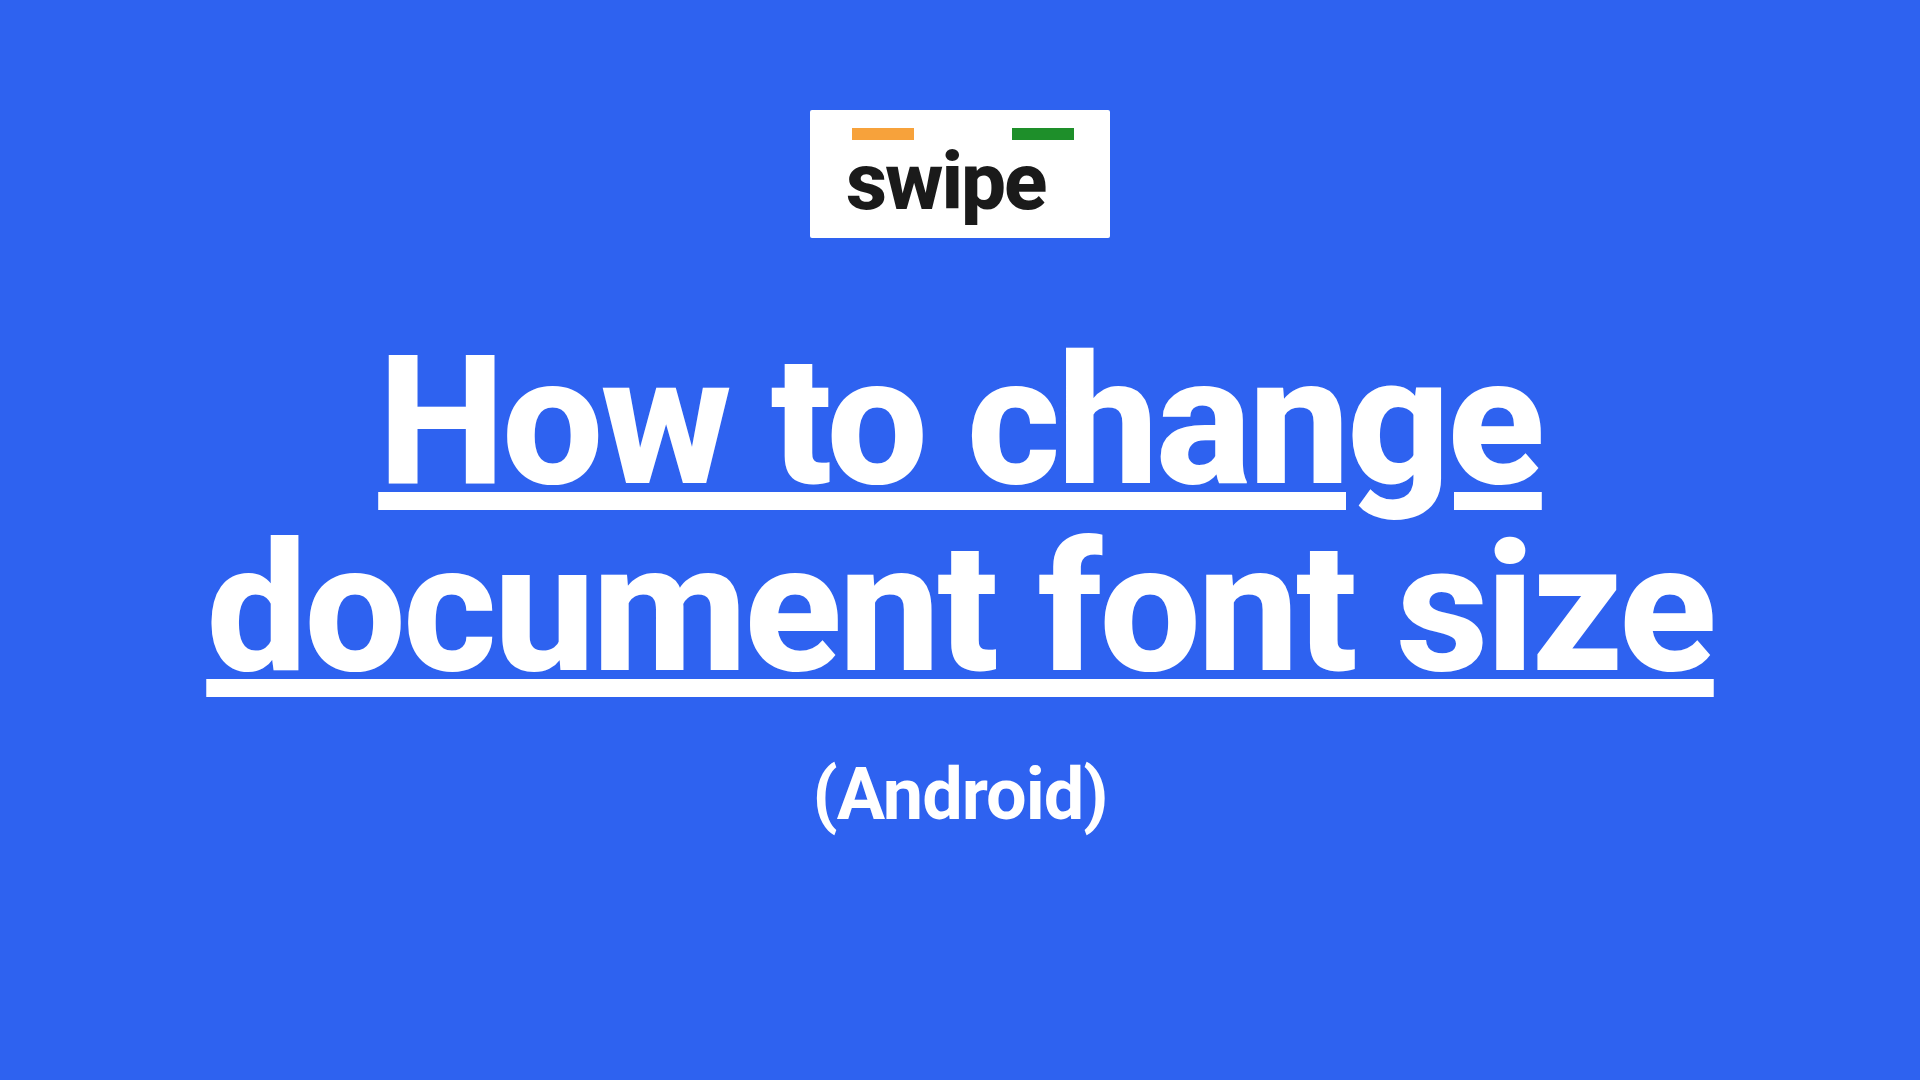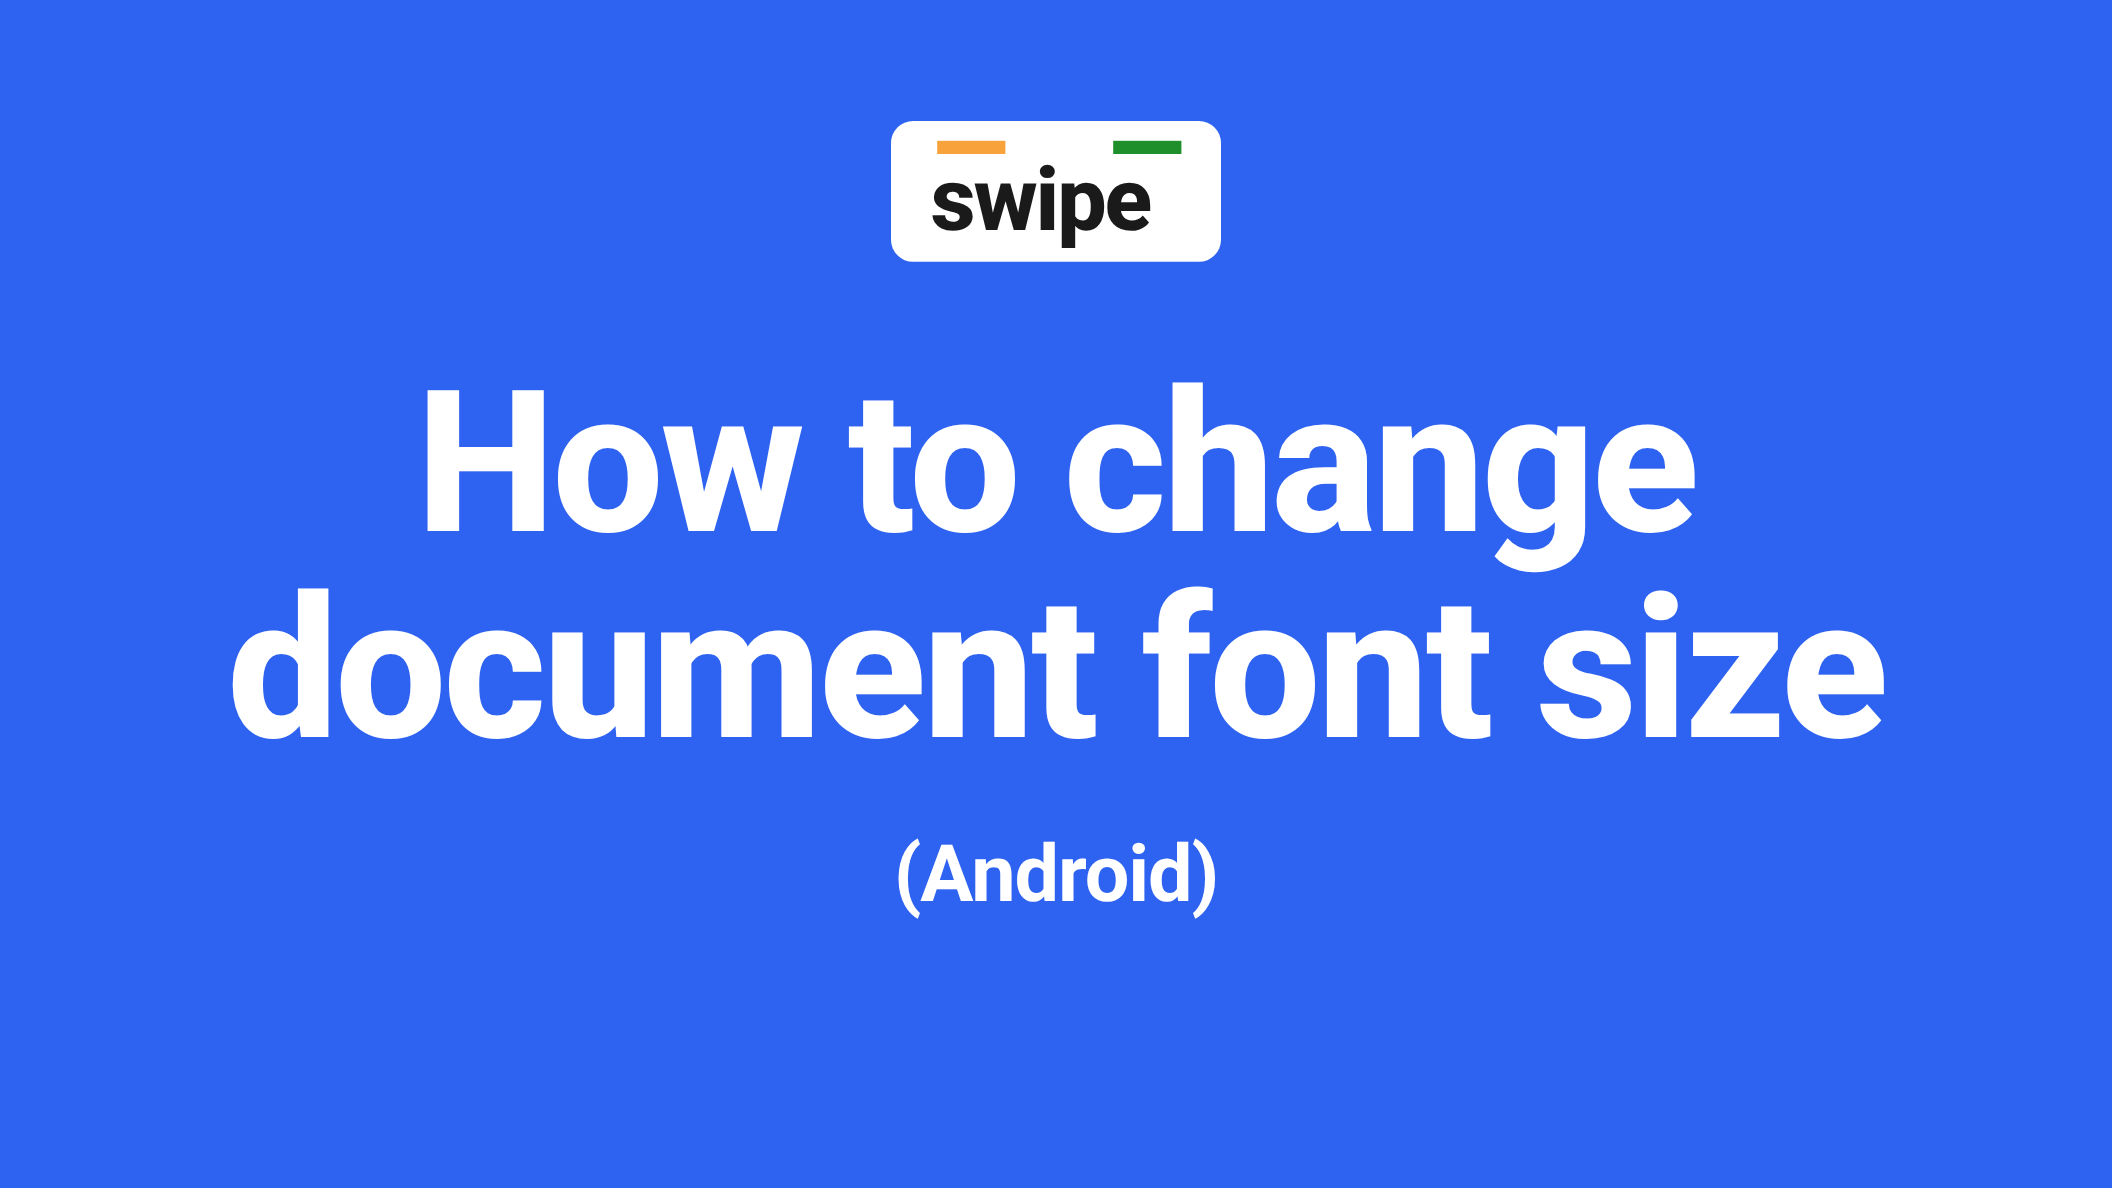--- a/index.html
+++ b/index.html
@@ -14,21 +14,21 @@
       font-family: -apple-system, BlinkMacSystemFont, "Segoe UI", Roboto, Helvetica, Arial, sans-serif;
       display: flex;
       flex-direction: column;
       align-items: center;
       justify-content: flex-start;
       overflow: hidden;
     }
     .logo-badge {
       margin-top: 110px;
       background: #ffffff;
-      border-radius: 20px;
+      border-radius: 2px;
       padding: 18px 36px 20px 36px;
       display: inline-flex;
       flex-direction: column;
       align-items: flex-start;
       gap: 6px;
     }
     .logo-bars {
       display: flex;
       gap: 18px;
       margin-left: 6px;
@@ -56,20 +56,21 @@
     }
     .title {
       margin-top: 90px;
       color: #ffffff;
       font-size: 180px;
       font-weight: 800;
       text-align: center;
       line-height: 1.04;
       letter-spacing: -3px;
       max-width: 1720px;
+      text-decoration: underline;
     }
     .subtitle {
       margin-top: 50px;
       color: #ffffff;
       font-size: 72px;
       font-weight: 700;
       text-align: center;
       letter-spacing: -1px;
     }
   </style>

